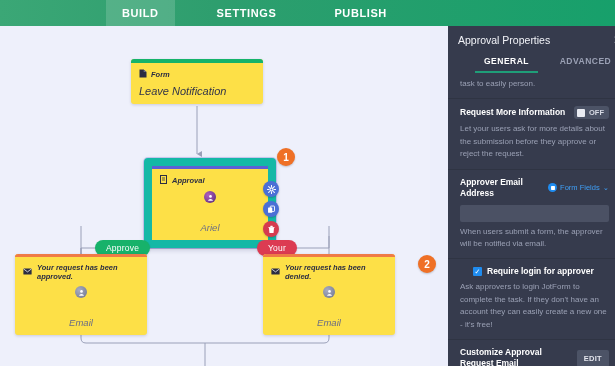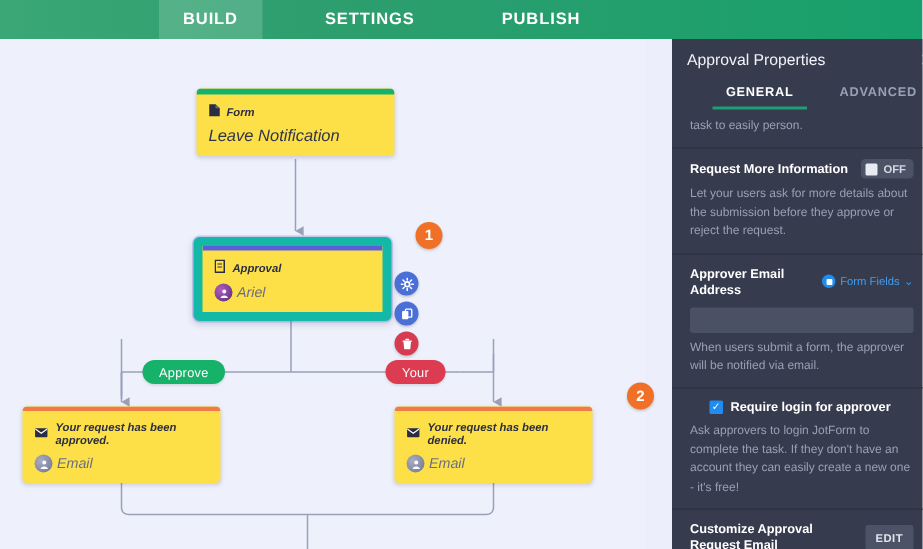--- a/index.html
+++ b/index.html
@@ -42,37 +42,37 @@
     overflow: hidden;
     font-style: italic;
   }
   .node .topstripe { height: 4px; width: 100%; }
   .node .body { padding: 6px 8px 7px 8px; }
   .node-kind {
     display: flex; align-items: center; gap: 4px;
     font-size: 7.5px; font-weight: 700; color: #2b2d42;
   }
   .node-title { font-size: 11px; color: #32344a; margin-top: 5px; }
-  .node-row { display: flex; align-items: center; gap: 3px; margin-top: 5px; }
+  .node-row { display: flex; align-items: center; gap: 19px; margin-top: 5px; flex-direction: column; }
   .node-row .label { font-size: 9.5px; color: #6a6d85; }
 
   
   #node-form { left: 131px; top: 33px; width: 132px; }
   #node-form .topstripe { background: #15b36a; }
 
   
   #node-approval {
-    left: 129px; top: 132px; width: 132px;
-    border: 6px solid #14b8a6; border-radius: 4px;
+    left: 144px; top: 132px; width: 132px;
+    border: 8px solid #14b8a6; border-radius: 4px;
     box-shadow: 0 0 0 1px rgba(91,95,214,.25), 0 2px 5px rgba(40,40,90,.2);
   }
   #node-approval .topstripe { background: #5b5fd6; height: 3px; }
 
   
-  .node-email { width: 132px; top: 245px; }
+  .node-email { width: 132px; top: 228px; }
   #node-email-approved { left: 15px; }
   #node-email-denied { left: 263px; }
   .node-email .topstripe { background: #ef7b46; height: 3px; }
   .node-email .msg {
     display: flex; align-items: center; gap: 5px;
     font-size: 7.5px; font-weight: 700; color: #2b2d42;
   }
 
   .avatar {
     width: 12px; height: 12px; border-radius: 50%;

